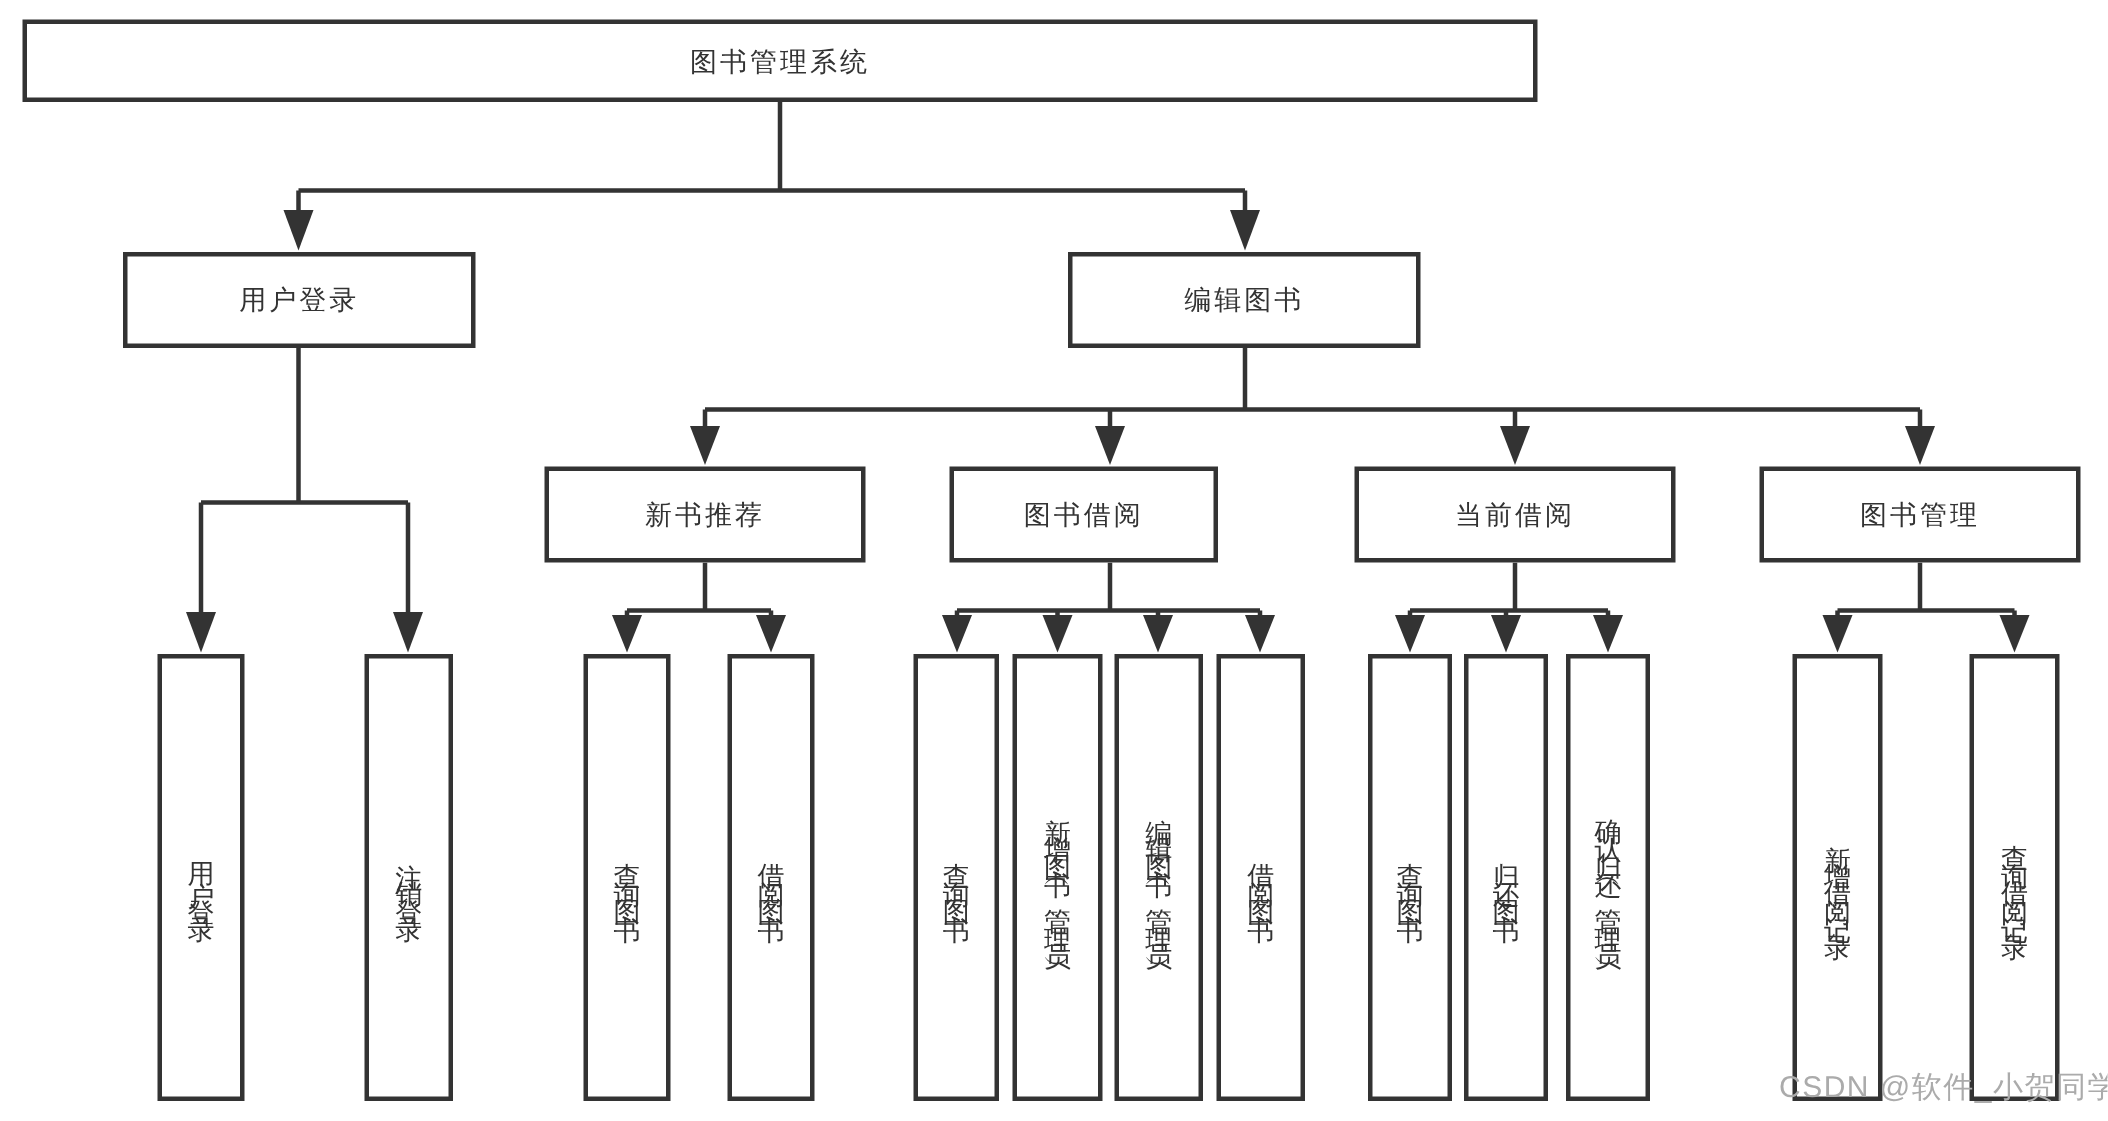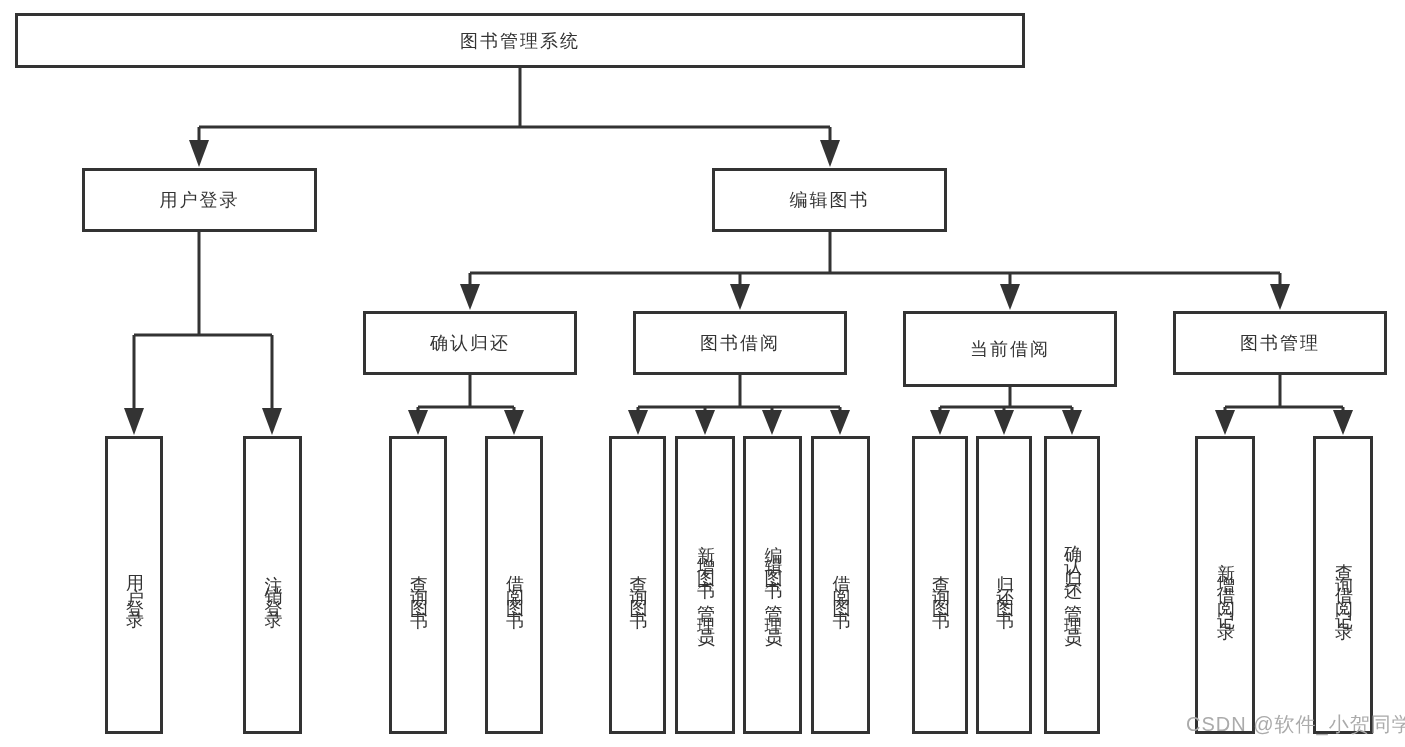--- a/index.html
+++ b/index.html
@@ -20,21 +20,20 @@
   #wires path{stroke:var(--line);stroke-width:3;fill:none;}
   #wires polygon{fill:var(--line);stroke:none;}
   .box{
     position:absolute;
     border:3px solid var(--line);
     background:var(--bg);
     display:flex;align-items:center;justify-content:center;
     font-size:18px;color:var(--text);
     letter-spacing:2px;
     z-index:2;
-    font-family:Liberation Mono, monospace;
   }
   .vbox span{
     writing-mode:vertical-rl;
     text-orientation:mixed;
     letter-spacing:12px;
     font-size:18px;
     color:var(--text);
     line-height:1;
   }
   .watermark{
@@ -100,23 +99,23 @@
       <polygon points="1215,410 1235,410 1225,435"></polygon>
       <polygon points="1333,410 1353,410 1343,435"></polygon>
     </g>
   </svg>
 
   <div class="box" style="left:15px;top:13px;width:1010px;height:55px;">图书管理系统</div>
 
   <div class="box" style="left:82px;top:168px;width:235px;height:64px;">用户登录</div>
   <div class="box" style="left:712px;top:168px;width:235px;height:64px;">编辑图书</div>
 
-  <div class="box" style="left:363px;top:311px;width:214px;height:64px;">确认归还</div>
-  <div class="box" style="left:633px;top:311px;width:214px;height:64px;">图书借阅</div>
-  <div class="box" style="left:903px;top:311px;width:214px;height:76px;">当前借阅</div>
+  <div class="box" style="left:363px;top:311px;width:214px;height:64px;">新书推荐</div>
+  <div class="box" style="left:633px;top:311px;width:179px;height:64px;">图书借阅</div>
+  <div class="box" style="left:903px;top:311px;width:214px;height:64px;">当前借阅</div>
   <div class="box" style="left:1173px;top:311px;width:214px;height:64px;">图书管理</div>
 
   <div class="box vbox" style="left:105px;top:436px;width:58px;height:298px;">
     <span>用户登录</span>
   </div>
   <div class="box vbox" style="left:243px;top:436px;width:59px;height:298px;">
     <span>注销登录</span>
   </div>
 
   <div class="box vbox" style="left:389px;top:436px;width:58px;height:298px;">

